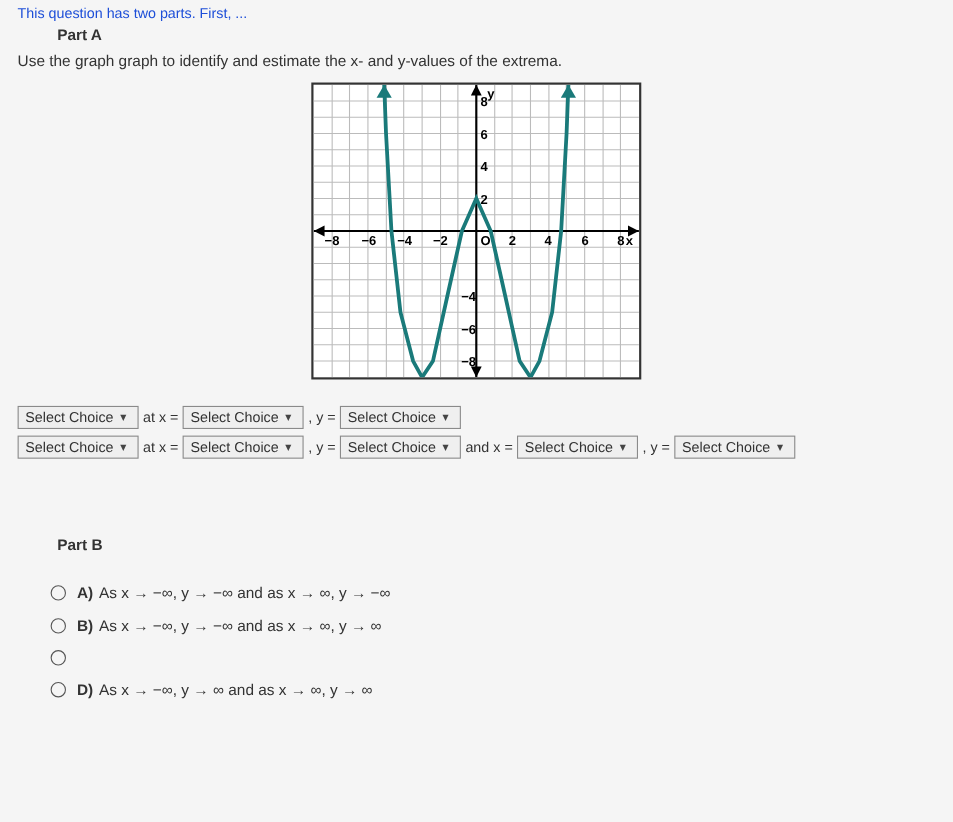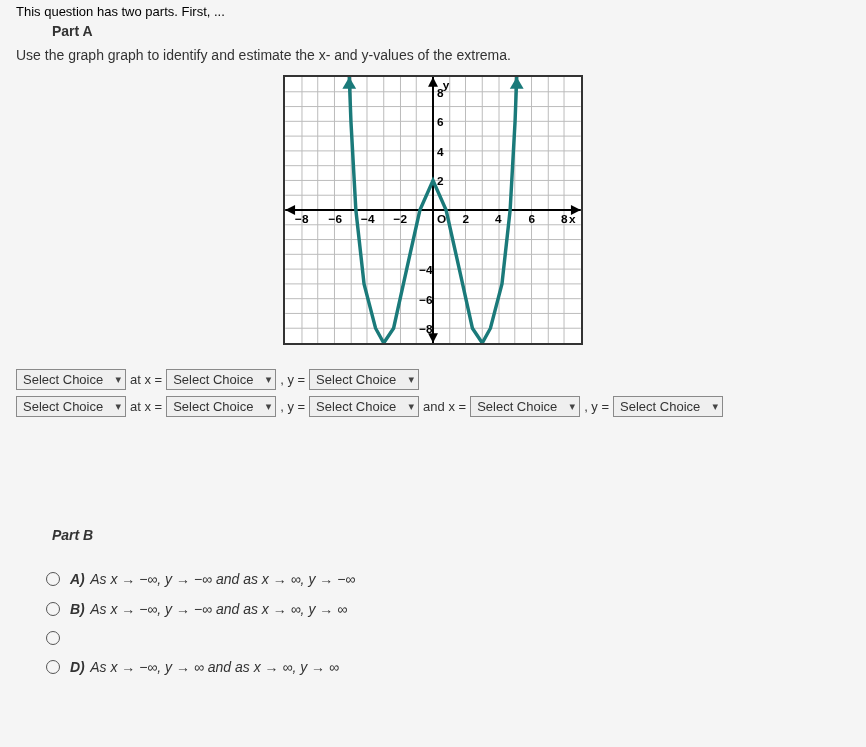--- a/index.html
+++ b/index.html
@@ -4,21 +4,21 @@
   <style>
     * { box-sizing: border-box; margin: 0; padding: 0; }
     body {
       font-family: Arial, Helvetica, sans-serif;
       background: #f5f5f5;
       color: #333;
       padding: 4px 16px 20px 16px;
       width: 866px;
       font-size: 14px;
     }
-    .truncated { color: #000000; font-size: 13px; }
+    .truncated { color: #1d4ed8; font-size: 13px; }
     .part-label { font-weight: bold; margin-top: 4px; margin-bottom: 8px; padding-left: 36px; }
     .instruction { margin-bottom: 12px; }
     .graph-wrap { display:flex; justify-content:center; margin: 6px 0 24px 0; }
     .graph-box {
       width: 300px; height: 270px;
       border: 2px solid #333;
       background: #fff;
       position: relative;
     }
     .graph-svg { width:100%; height:100%; display:block; }
@@ -26,25 +26,24 @@
     .select-box {
       border: 1px solid #8a8a8a;
       background: #efefef;
       padding: 2px 4px 2px 6px;
       font-size: 13px;
       display:inline-flex;
       align-items:center;
       gap:6px;
       min-width: 110px;
       cursor: pointer;
-      justify-content: space-between;
     }
     .select-box .chev { font-size: 11px; color:#444; }
     .txt { font-size: 13px; }
-    .part-b { margin-top: 110px; font-style: italic; }
+    .part-b { margin-top: 70px; }
     .options { margin: 28px 0 0 30px; }
     .opt-row { display:flex; align-items:center; gap:10px; margin-bottom:14px; }
     .radio {
       width: 14px; height:14px; border:1.5px solid #555; border-radius:50%;
       display:inline-block; flex:0 0 14px;
     }
     .opt-letter { font-weight: bold; margin-right: 2px; }
   </style>
 </head>
 <body>

